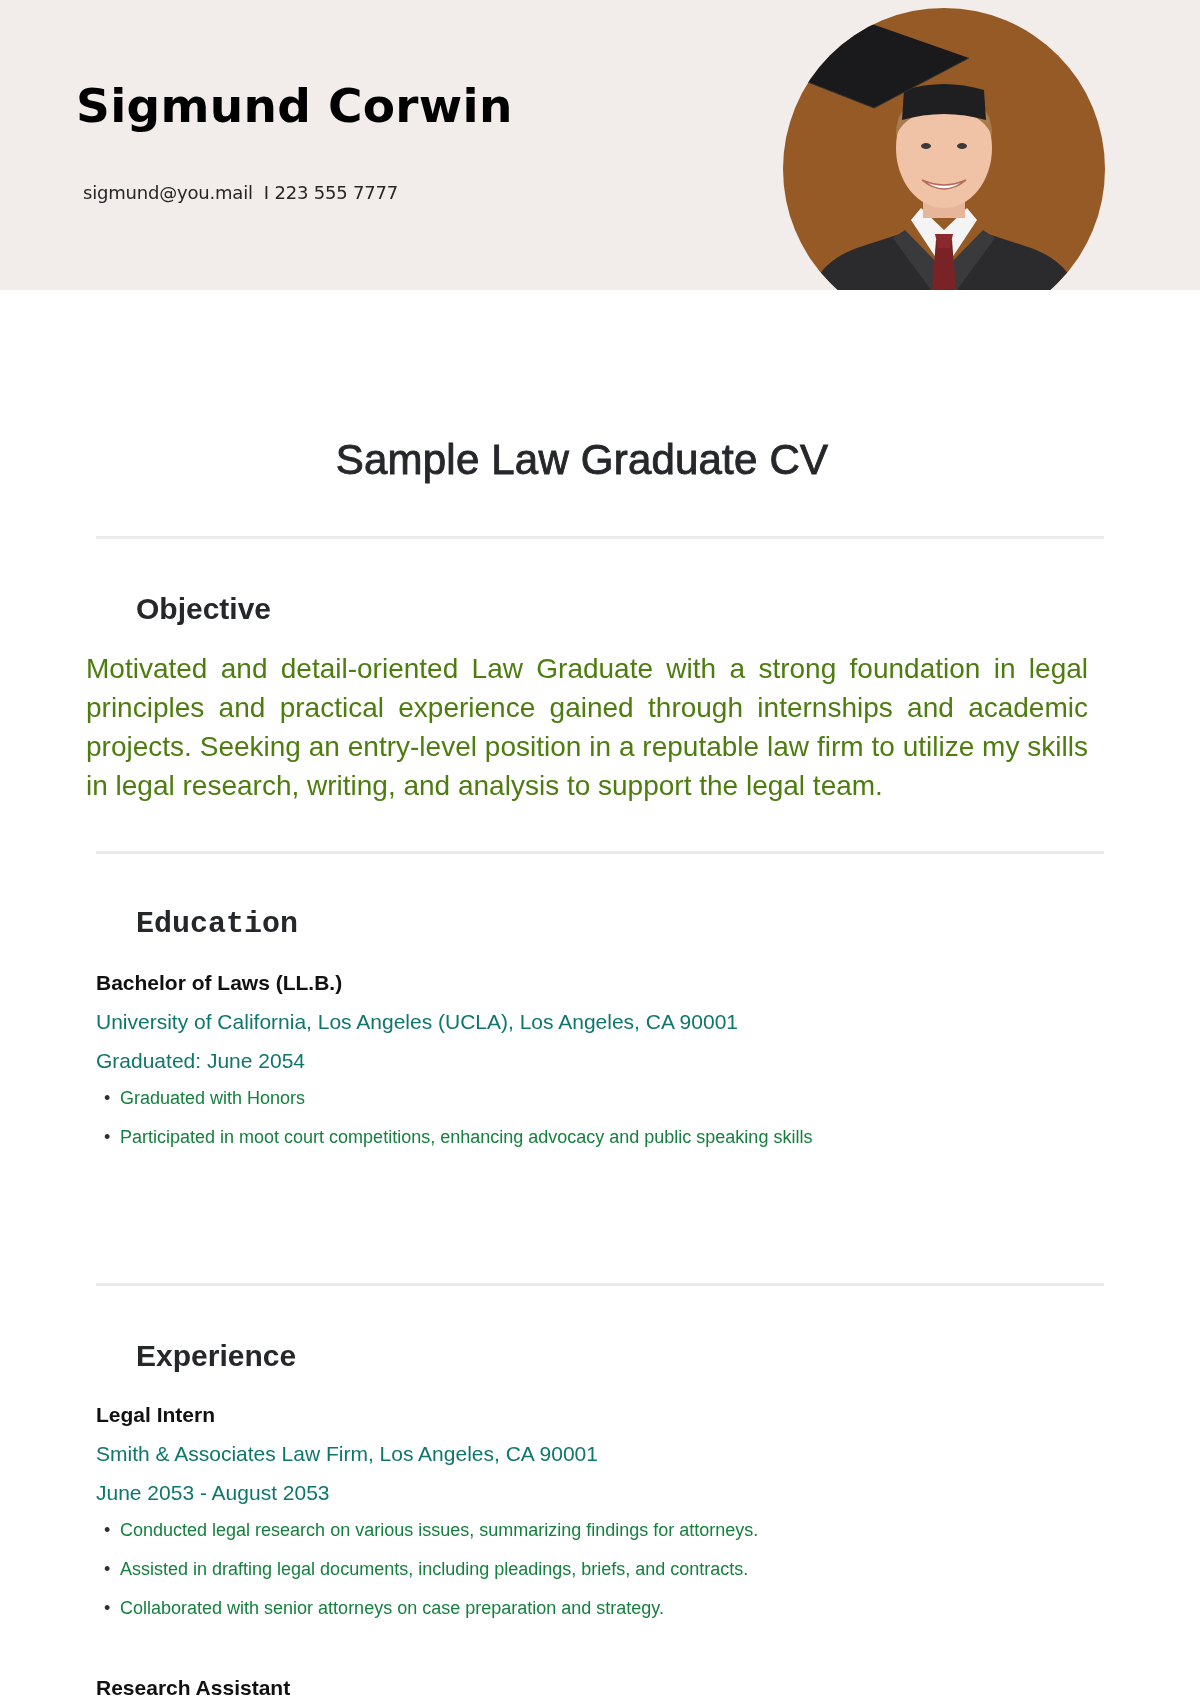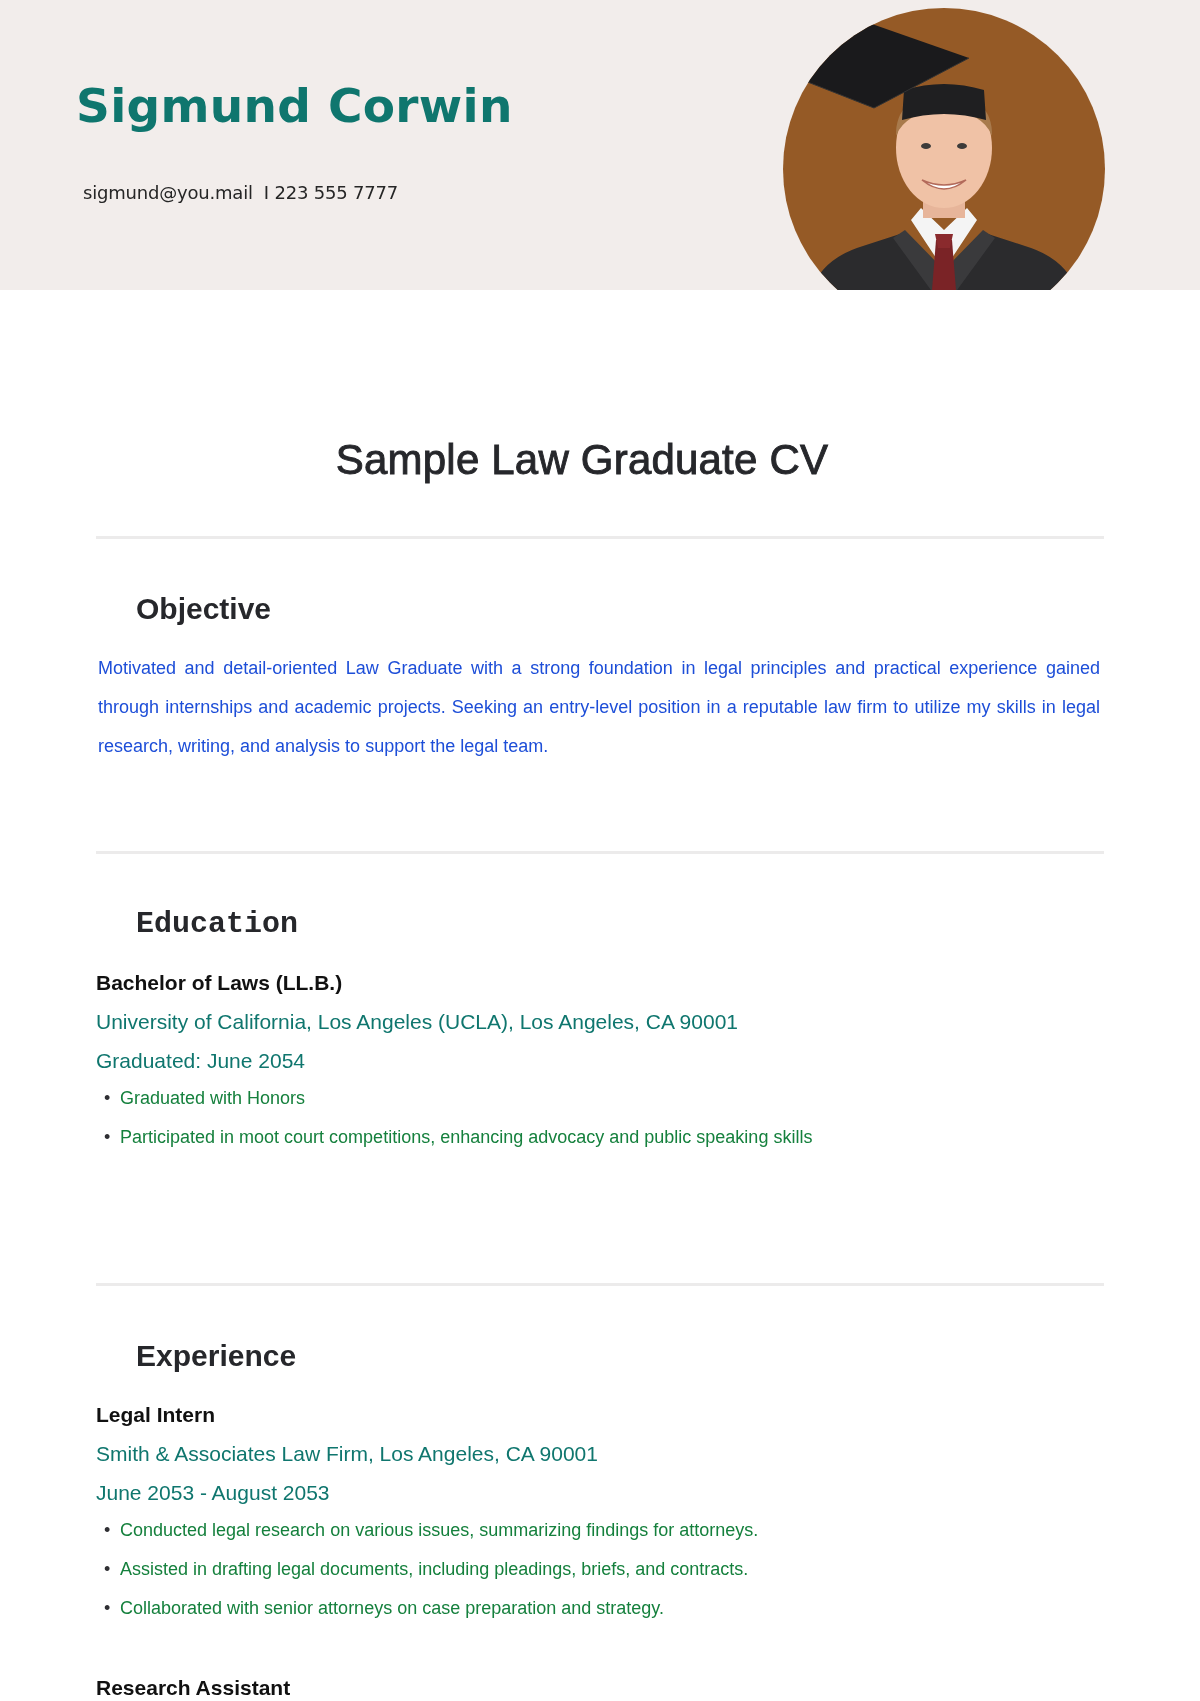--- a/index.html
+++ b/index.html
@@ -6,21 +6,21 @@
     html, body { width: 1200px; height: 1701px; overflow: hidden; background: #ffffff; }
     body { font-family: "Liberation Sans", "DejaVu Sans", sans-serif; color: #2a2a2c; position: relative; }
 
     .header {
       position: absolute; left: 0; top: 0; width: 1200px; height: 290px;
       background: #f2edeb; overflow: hidden;
     }
     .name {
       position: absolute; left: 76px; top: 78px;
       font-family: "DejaVu Sans", sans-serif; font-weight: bold;
-      font-size: 47px; color: #0f766e; letter-spacing: 0.3px; white-space: nowrap;
+      font-size: 47px; color: #000000; letter-spacing: 0.3px; white-space: nowrap;
     }
     .contact {
       position: absolute; left: 83px; top: 182px;
       font-family: "DejaVu Sans", sans-serif; font-size: 18px; color: #262626;
       white-space: pre; letter-spacing: -0.2px;
     }
     .photo {
       position: absolute; left: 783px; top: 8px; width: 322px; height: 322px;
       border-radius: 50%; background: #955a26; overflow: hidden;
     }
@@ -31,22 +31,22 @@
       font-size: 42px; font-weight: normal; color: #26272b;
       -webkit-text-stroke: 0.9px #26272b; letter-spacing: 0.2px;
     }
     .divider {
       position: absolute; left: 96px; width: 1008px; height: 3px; background: #ecebeb;
     }
     .section-heading {
       position: absolute; left: 96px; font-size: 30px; font-weight: bold; color: #26272b; margin-left: 40px;
     }
     .para {
-      position: absolute; left: 98px; width: 1002px; font-size: 18px; line-height: 39px;
-      text-align: justify; color: #1d4ed8;
+      position: absolute; left: 86px; width: 1002px; font-size: 28px; line-height: 39px;
+      text-align: justify; color: #4d7c0f;
     }
     .entry-title {
       position: absolute; left: 96px; font-size: 21px; font-weight: bold; color: #111;
     }
     .line {
       position: absolute; left: 96px; font-size: 21px; color: #0f766e; white-space: nowrap;
     }
     .bullets { position: absolute; left: 96px; width: 980px; list-style: none; }
     .bullets li {
       position: relative; padding-left: 24px; font-size: 18px; line-height: 39px;

